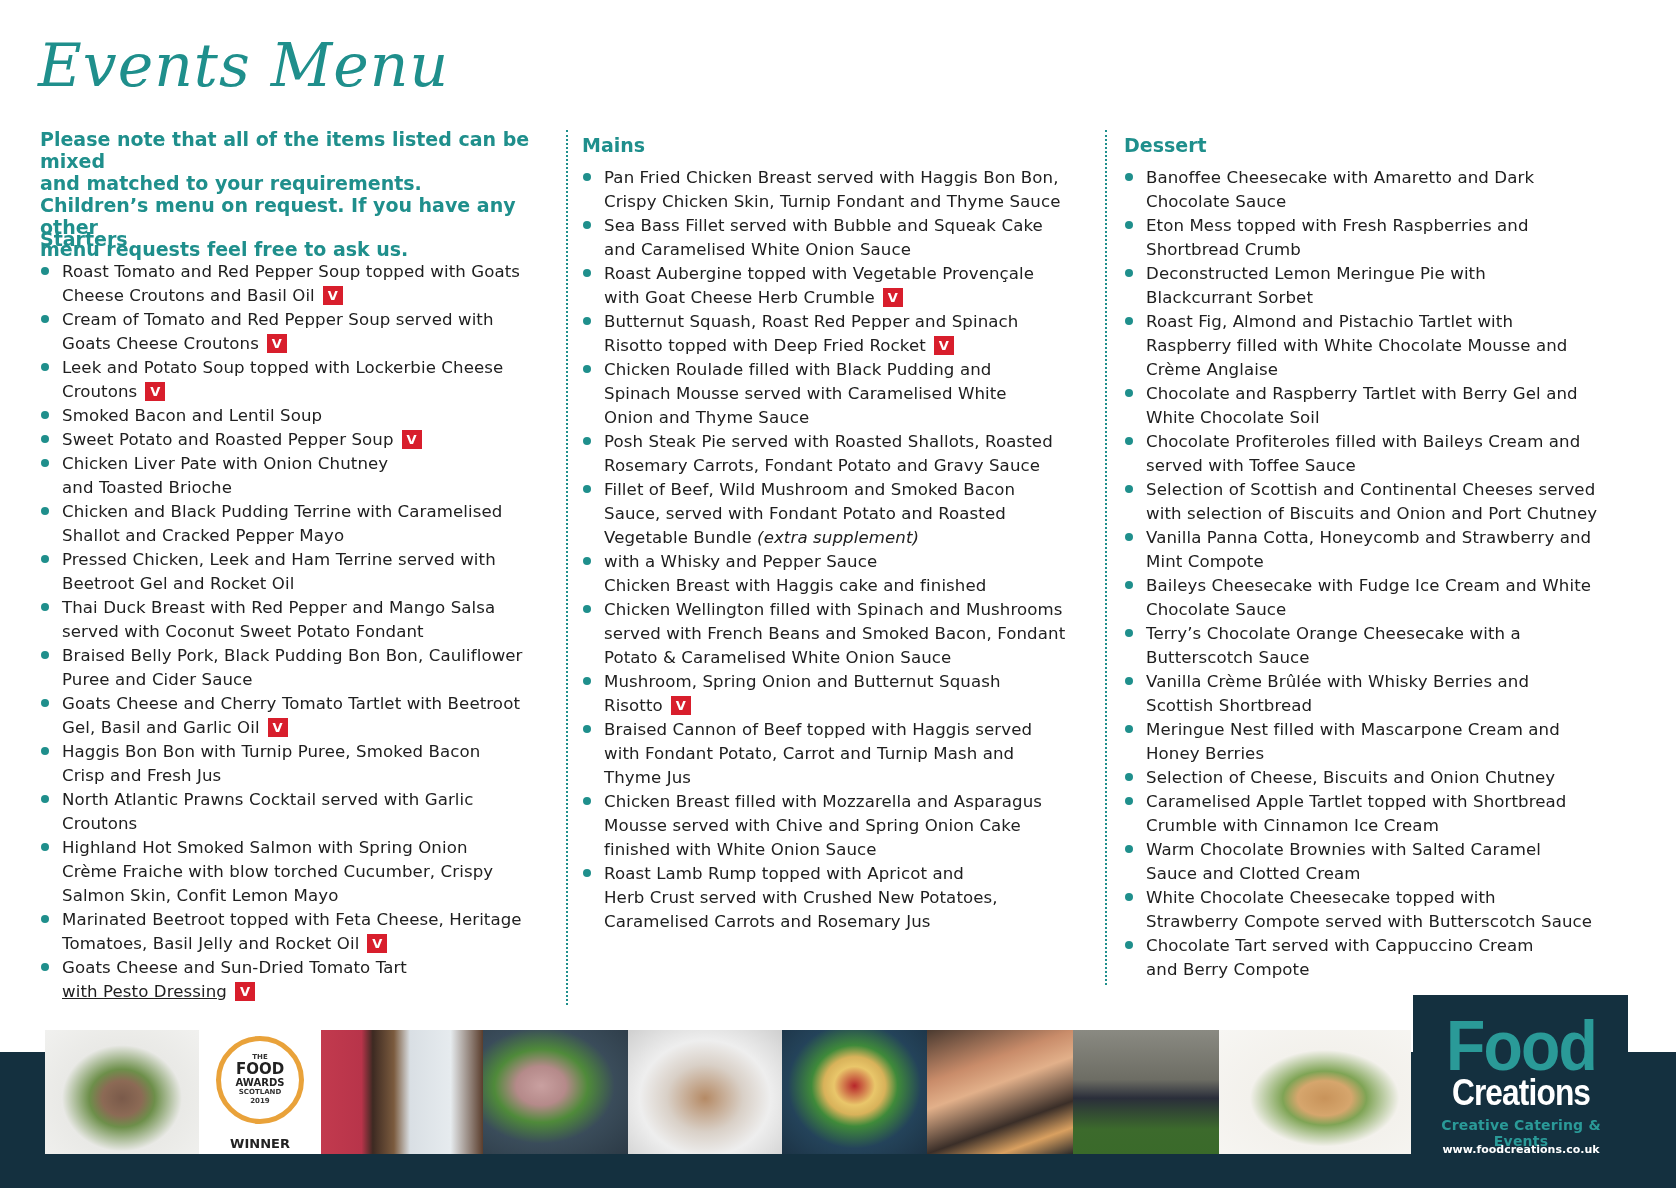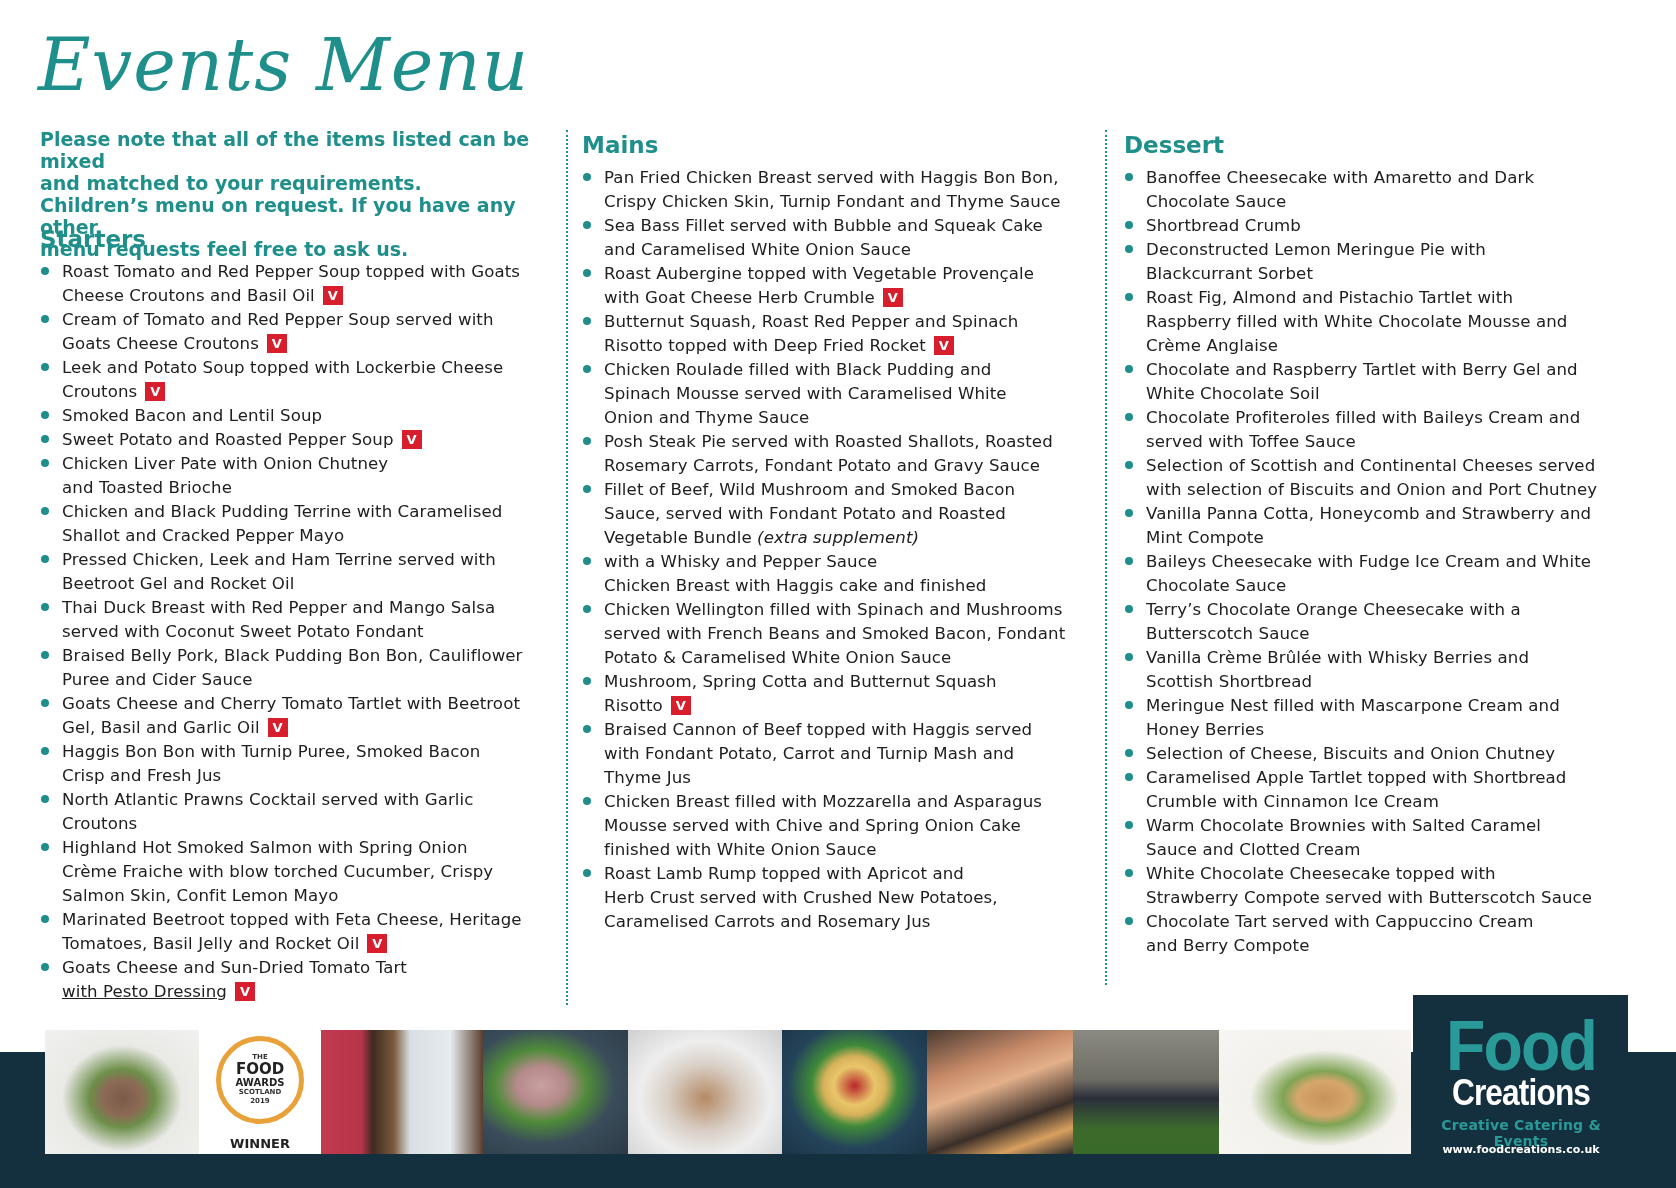--- a/index.html
+++ b/index.html
@@ -2,34 +2,34 @@
 <html><head>
 <meta charset="utf-8">
 <style>
   * { box-sizing: border-box; margin: 0; padding: 0; }
   html, body { width: 1676px; height: 1188px; background: #ffffff; overflow: hidden; }
   body { position: relative; font-family: "DejaVu Sans", "Liberation Sans", sans-serif; color: #1e1e1e; }
 
   .title {
     position: absolute; left: 38px; top: 10px;
     font-family: "DejaVu Serif", "Liberation Serif", serif;
-    font-style: italic; font-size: 72px; line-height: 110px;
+    font-style: italic; font-size: 60px; line-height: 110px;
     color: #1f8f8c; letter-spacing: 1px; font-weight: normal;
   }
   .intro {
     position: absolute; left: 40px; top: 128px; width: 520px;
     color: #1f8f8c; font-size: 19px; line-height: 22px; font-weight: bold;
   }
   .col { position: absolute; }
   .col-starters { left: 40px; top: 222px; width: 515px; }
   .col-mains { left: 582px; top: 128px; width: 520px; }
   .col-dessert { left: 1124px; top: 128px; width: 520px; }
 
   .section-title {
-    color: #1f8f8c; font-weight: bold; font-size: 23px; line-height: 34px; margin-bottom: 4px;
+    color: #1f8f8c; font-weight: bold; font-size: 19px; line-height: 34px; margin-bottom: 4px;
   }
   ul.menu { list-style: none; }
   ul.menu li {
     position: relative; padding-left: 22px;
     font-size: 16.6px; line-height: 24px; color: #202020;
     letter-spacing: 0.1px;
   }
   ul.menu li .bullet {
     position: absolute; left: 1px; top: 7px; width: 8px; height: 8px;
     border-radius: 50%; background: #1f8f8c;
@@ -239,21 +239,21 @@
         <span class="line">Chicken Breast with Haggis cake and finished</span>
       </li>
       <li>
         <span class="bullet"></span>
         <span class="line">Chicken Wellington filled with Spinach and Mushrooms</span>
         <span class="line">served with French Beans and Smoked Bacon, Fondant</span>
         <span class="line">Potato &amp; Caramelised White Onion Sauce</span>
       </li>
       <li>
         <span class="bullet"></span>
-        <span class="line">Mushroom, Spring Cotta and Butternut Squash</span>
+        <span class="line">Mushroom, Spring Onion and Butternut Squash</span>
         <span class="line" style="display: block;"><span>Risotto</span><span class="veg">V</span></span>
       </li>
       <li>
         <span class="bullet"></span>
         <span class="line">Braised Cannon of Beef topped with Haggis served</span>
         <span class="line">with Fondant Potato, Carrot and Turnip Mash and</span>
         <span class="line">Thyme Jus</span>
       </li>
       <li>
         <span class="bullet"></span>
@@ -275,20 +275,21 @@
 <section class="col col-dessert">
   <h2 class="section-title">Dessert</h2>
   <ul class="menu">
       <li>
         <span class="bullet"></span>
         <span class="line">Banoffee Cheesecake with Amaretto and Dark</span>
         <span class="line">Chocolate Sauce</span>
       </li>
       <li>
         <span class="bullet"></span>
+        <span class="line">Eton Mess topped with Fresh Raspberries and</span>
         <span class="line">Shortbread Crumb</span>
       </li>
       <li>
         <span class="bullet"></span>
         <span class="line">Deconstructed Lemon Meringue Pie with</span>
         <span class="line">Blackcurrant Sorbet</span>
       </li>
       <li>
         <span class="bullet"></span>
         <span class="line">Roast Fig, Almond and Pistachio Tartlet with</span>

